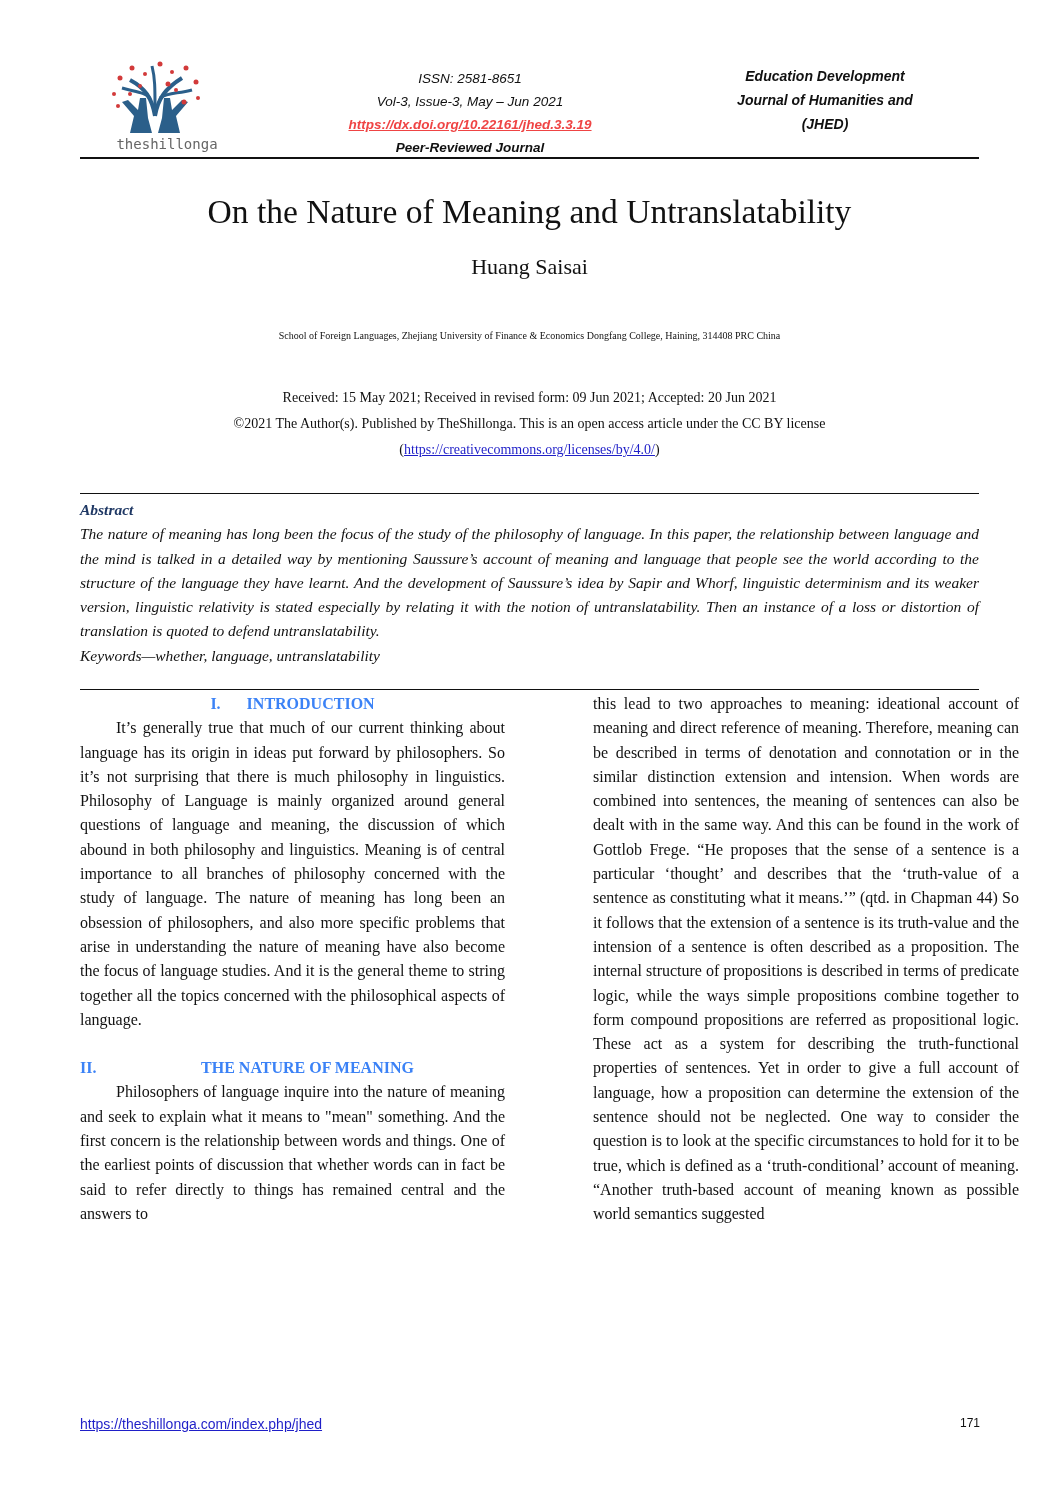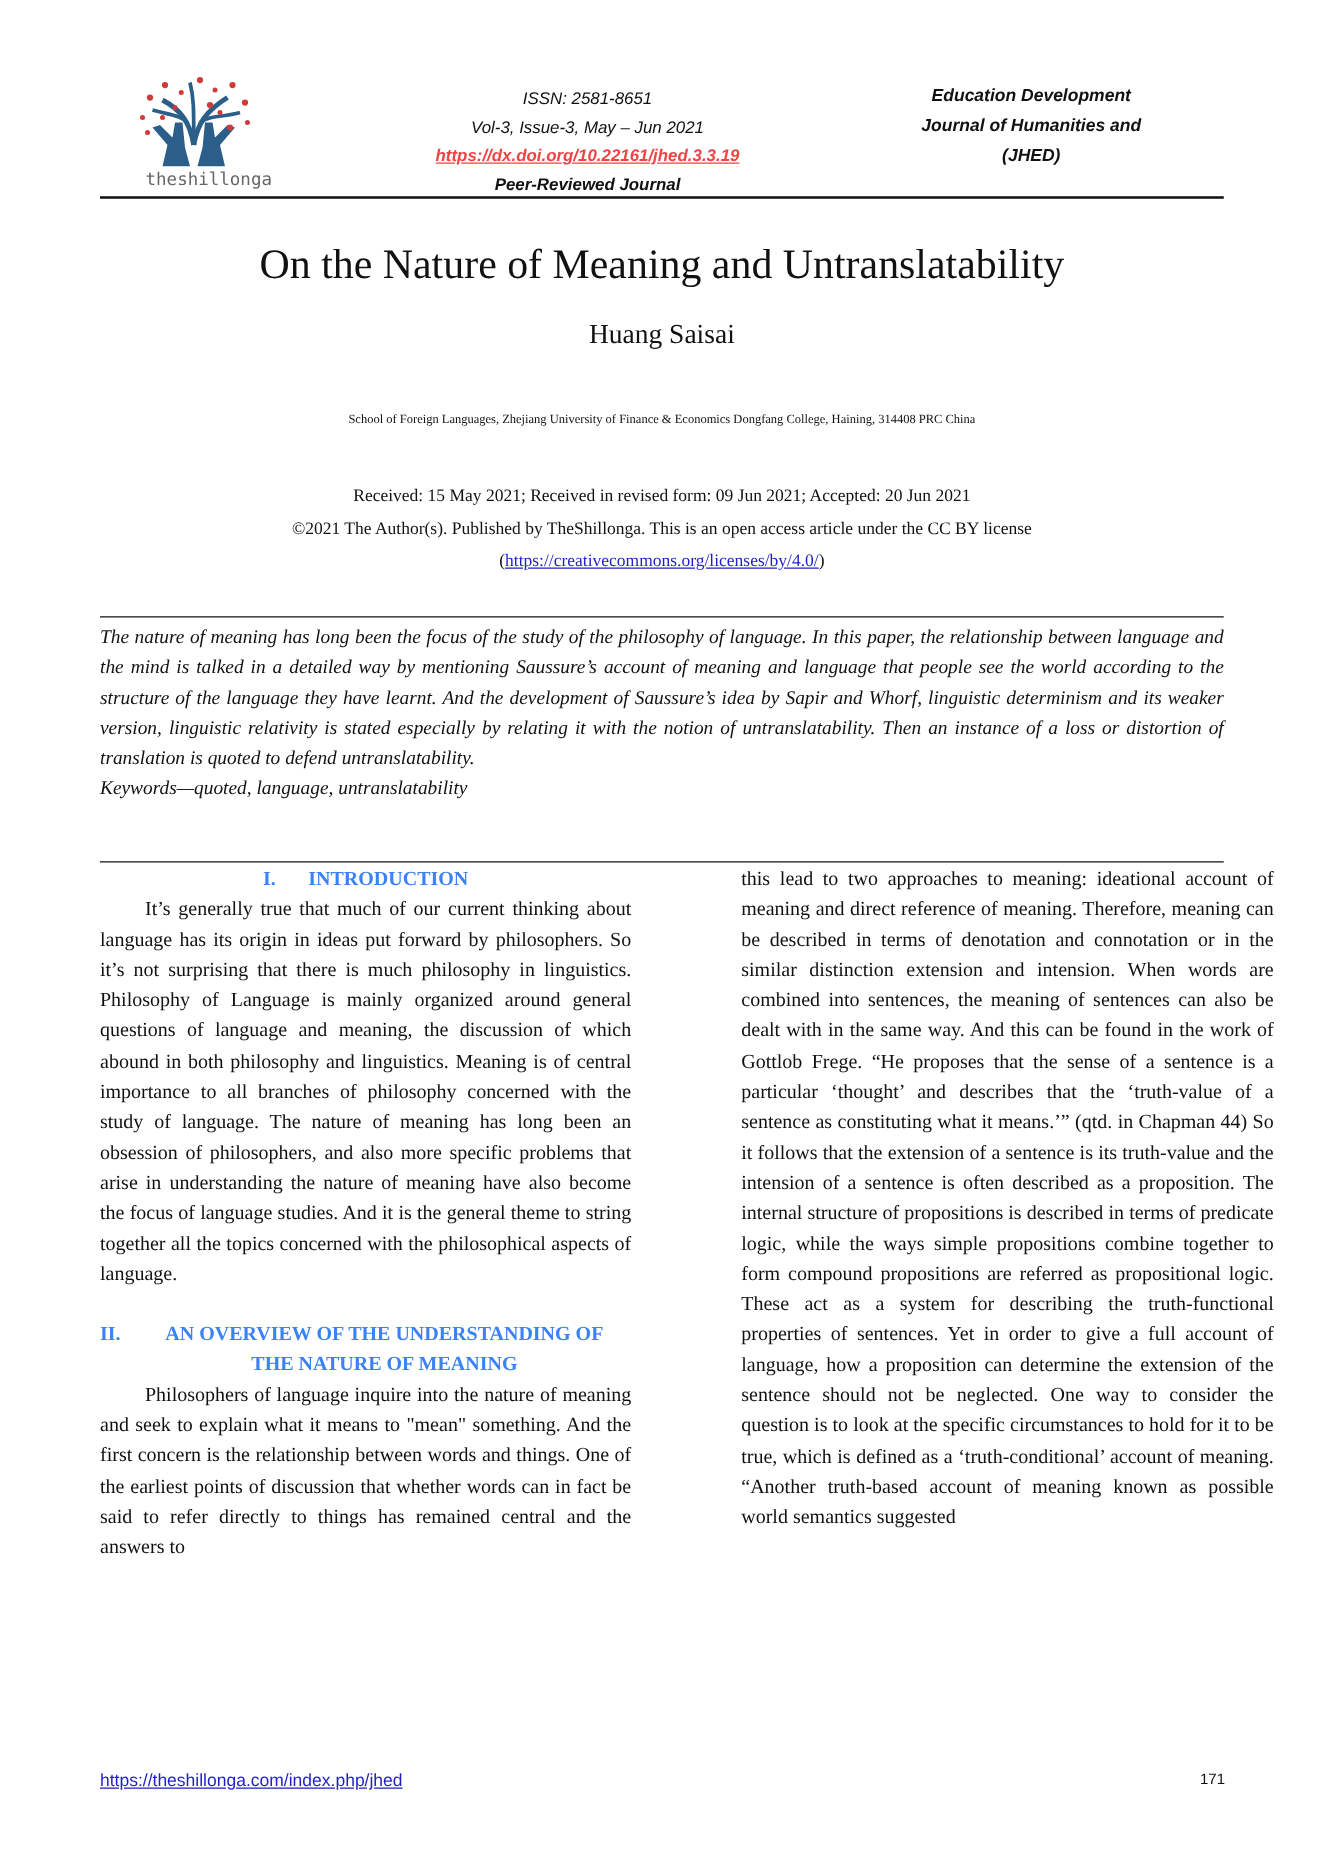--- a/index.html
+++ b/index.html
@@ -95,34 +95,34 @@
 <div class="author">Huang Saisai</div>
 <div class="affil">School of Foreign Languages, Zhejiang University of Finance &amp; Economics Dongfang College, Haining, 314408 PRC China</div>
 <div class="dates">
   <div>Received: 15 May 2021; Received in revised form: 09 Jun 2021; Accepted: 20 Jun 2021</div>
   <div>©2021 The Author(s). Published by TheShillonga. This is an open access article under the CC BY license</div>
   <div><span>(</span><span class="link">https://creativecommons.org/licenses/by/4.0/</span><span>)</span></div>
 </div>
 
 <div class="rule-abs-top"></div>
 <div class="abstract">
+  <div class="abs-head">Abstract</div>
   <div>The nature of meaning has long been the focus of the study of the philosophy of language. In this paper, the relationship between language and the mind is talked in a detailed way by mentioning Saussure’s account of meaning and language that people see the world according to the structure of the language they have learnt. And the development of Saussure’s idea by Sapir and Whorf, linguistic determinism and its weaker version, linguistic relativity is stated especially by relating it with the notion of untranslatability. Then an instance of a loss or distortion of translation is quoted to defend untranslatability.</div>
-  <div style="text-align:left;">Keywords—quoted, language, untranslatability</div>
+  <div style="text-align:left;">Keywords—whether, language, untranslatability</div>
 </div>
 <div class="rule-abs-bot"></div>
 
 <div class="col col-left">
   <div class="sec-head">
     <span class="num">I.</span><span>INTRODUCTION</span>
   </div>
   <div class="para">It’s generally true that much of our current thinking about language has its origin in ideas put forward by philosophers. So it’s not surprising that there is much philosophy in linguistics. Philosophy of Language is mainly organized around general questions of language and meaning, the discussion of which abound in both philosophy and linguistics. Meaning is of central importance to all branches of philosophy concerned with the study of language. The nature of meaning has long been an obsession of philosophers, and also more specific problems that arise in understanding the nature of meaning have also become the focus of language studies. And it is the general theme to string together all the topics concerned with the philosophical aspects of language.</div>
   <div class="gap"></div>
   <div class="sec-head sec-head2">
     <span class="num2">II.</span>
-    <div>AN OVERVIEW OF THE UNDERSTANDING OF</div>
     <div>THE NATURE OF MEANING</div>
   </div>
   <div class="para">Philosophers of language inquire into the nature of meaning and seek to explain what it means to "mean" something. And the first concern is the relationship between words and things. One of the earliest points of discussion that whether words can in fact be said to refer directly to things has remained central and the answers to</div>
 </div>
 
 <div class="col col-right">
   <div>this lead to two approaches to meaning: ideational account of meaning and direct reference of meaning. Therefore, meaning can be described in terms of denotation and connotation or in the similar distinction extension and intension. When words are combined into sentences, the meaning of sentences can also be dealt with in the same way. And this can be found in the work of Gottlob Frege. “He proposes that the sense of a sentence is a particular ‘thought’ and describes that the ‘truth-value of a sentence as constituting what it means.’” (qtd. in Chapman 44) So it follows that the extension of a sentence is its truth-value and the intension of a sentence is often described as a proposition. The internal structure of propositions is described in terms of predicate logic, while the ways simple propositions combine together to form compound propositions are referred as propositional logic. These act as a system for describing the truth-functional properties of sentences. Yet in order to give a full account of language, how a proposition can determine the extension of the sentence should not be neglected. One way to consider the question is to look at the specific circumstances to hold for it to be true, which is defined as a ‘truth-conditional’ account of meaning. “Another truth-based account of meaning known as possible world semantics suggested</div>
 </div>
 
 <div class="footer-link">https://theshillonga.com/index.php/jhed</div>

